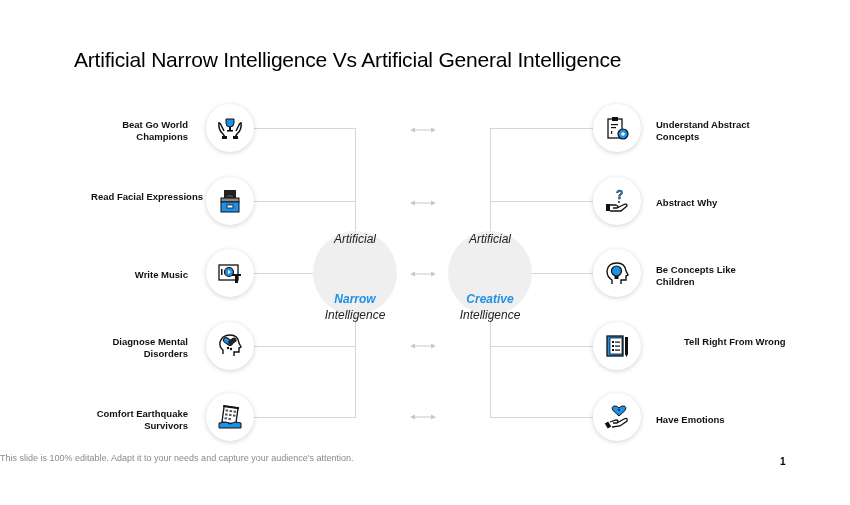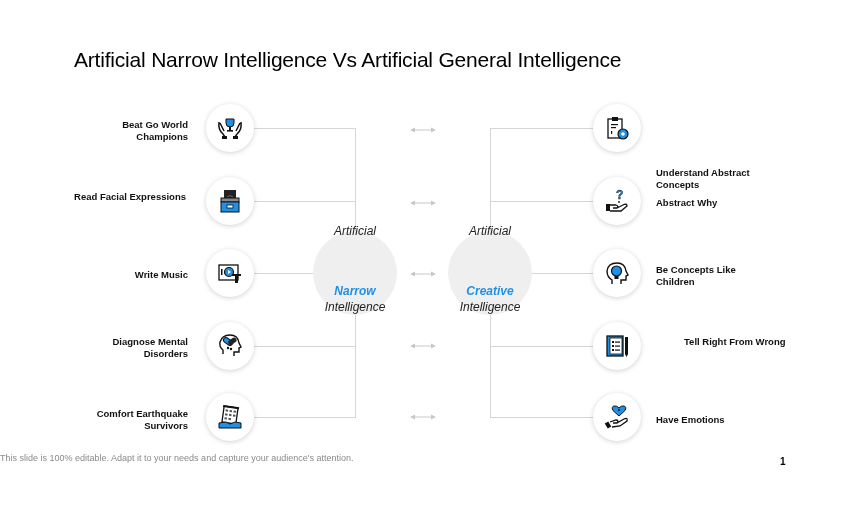--- a/index.html
+++ b/index.html
@@ -25,21 +25,21 @@
     .label {
       position: absolute; font-size: 9.5px; font-weight: bold; line-height: 11.5px;
       color: #111; width: 120px;
     }
     .label.left { text-align: right; }
     .label.right { text-align: left; }
 
     .hub {
       position: absolute; width: 84px; height: 84px; border-radius: 50%;
       background: #efefef;
-      display: flex; flex-direction: column; align-items: center; justify-content: flex-end;
+      display: flex; flex-direction: column; align-items: center; justify-content: flex-start;
       font-style: italic; font-size: 12px; line-height: 16px; color: #222;
     }
     .hub .accent { color: #1e90e6; font-weight: bold; margin-top: 44px; }
 
     .arrow { position: absolute; width: 26px; height: 8px; }
 
     .footer {
       position: absolute; left: 0; width: 850px; top: 453px; text-align: left;
       font-size: 9px; color: #8a8a8a;
     }
@@ -106,21 +106,21 @@
     <path d="M10 5 H18 V9 A4 4 0 0 1 10 9 Z" fill="#1e90e6" stroke="#111" stroke-width="1"></path>
     <rect x="13" y="13" width="2" height="3" fill="#111"></rect>
     <rect x="11" y="16" width="6" height="1.6" fill="#111"></rect>
     <path d="M3 8 Q2 16 7 20 L9 23 M4 9 L8 17" fill="none" stroke="#111" stroke-width="1.5"></path>
     <path d="M25 8 Q26 16 21 20 L19 23 M24 9 L20 17" fill="none" stroke="#111" stroke-width="1.5"></path>
     <rect x="6" y="22" width="5" height="3" fill="#111"></rect>
     <rect x="17" y="22" width="5" height="3" fill="#111"></rect>
   </svg>
 </div>
 
-<div class="label left" style="left:66px; top:191px;">Read Facial Expressions</div>
+<div class="label left" style="left:83px; top:191px;">Read Facial Expressions</div>
 <div class="icon-circle" style="left:206px; top:177px;">
   <svg viewBox="0 0 28 28">
     <rect x="8" y="3" width="12" height="9" fill="#222"></rect>
     <path d="M11 10 Q14 7 17 10" fill="none" stroke="#666" stroke-width="1"></path>
     <rect x="5" y="11" width="18" height="4" fill="#888" stroke="#111" stroke-width="1"></rect>
     <rect x="5" y="15" width="18" height="10" fill="#1e90e6" stroke="#111" stroke-width="1"></rect>
     <rect x="11" y="18" width="6" height="3" fill="#fff" stroke="#111" stroke-width="0.8"></rect>
   </svg>
 </div>
 
@@ -170,21 +170,21 @@
   <svg viewBox="0 0 28 28">
     <rect x="5" y="5" width="14" height="19" fill="#fff" stroke="#111" stroke-width="1.3"></rect>
     <rect x="9" y="3" width="6" height="4" fill="#111"></rect>
     <rect x="8" y="10" width="7" height="1.2" fill="#111"></rect>
     <rect x="8" y="13" width="5" height="1.2" fill="#111"></rect>
     <rect x="8" y="17" width="1.2" height="3" fill="#111"></rect>
     <circle cx="20" cy="20" r="5" fill="#1e90e6" stroke="#111" stroke-width="1.2"></circle>
     <circle cx="20" cy="20" r="1.8" fill="#fff"></circle>
   </svg>
 </div>
-<div class="label right" style="left:656px; top:119px;margin-top:48px;">Understand Abstract Concepts</div>
+<div class="label right" style="left:656px; top:119px;">Understand Abstract Concepts</div>
 
 <div class="icon-circle" style="left:593px; top:177px;">
   <svg viewBox="0 0 28 28">
     <text x="13" y="12" font-family="Liberation Sans, sans-serif" font-size="12" font-weight="bold" fill="#1e90e6" stroke="#111" stroke-width="0.4">?</text>
     <circle cx="16" cy="15" r="0.9" fill="#111"></circle>
     <rect x="3" y="17" width="4" height="7" fill="#111"></rect>
     <path d="M7 18 L13 18 Q16 19 14 21 L10 21 M14 21 L20 18 Q24 16 24 19 L18 24 L7 24" fill="none" stroke="#111" stroke-width="1.3"></path>
   </svg>
 </div>
 <div class="label right" style="left:656px; top:197px;">Abstract Why</div>

